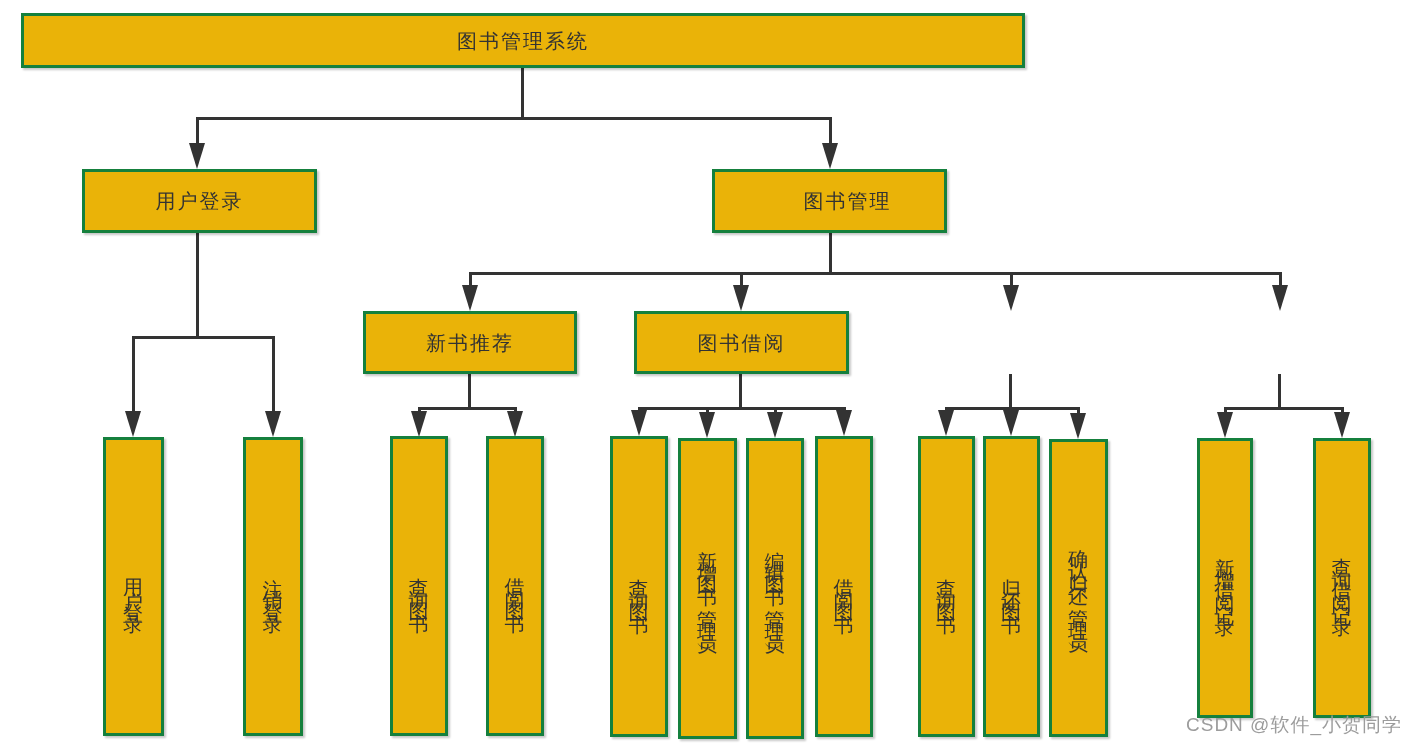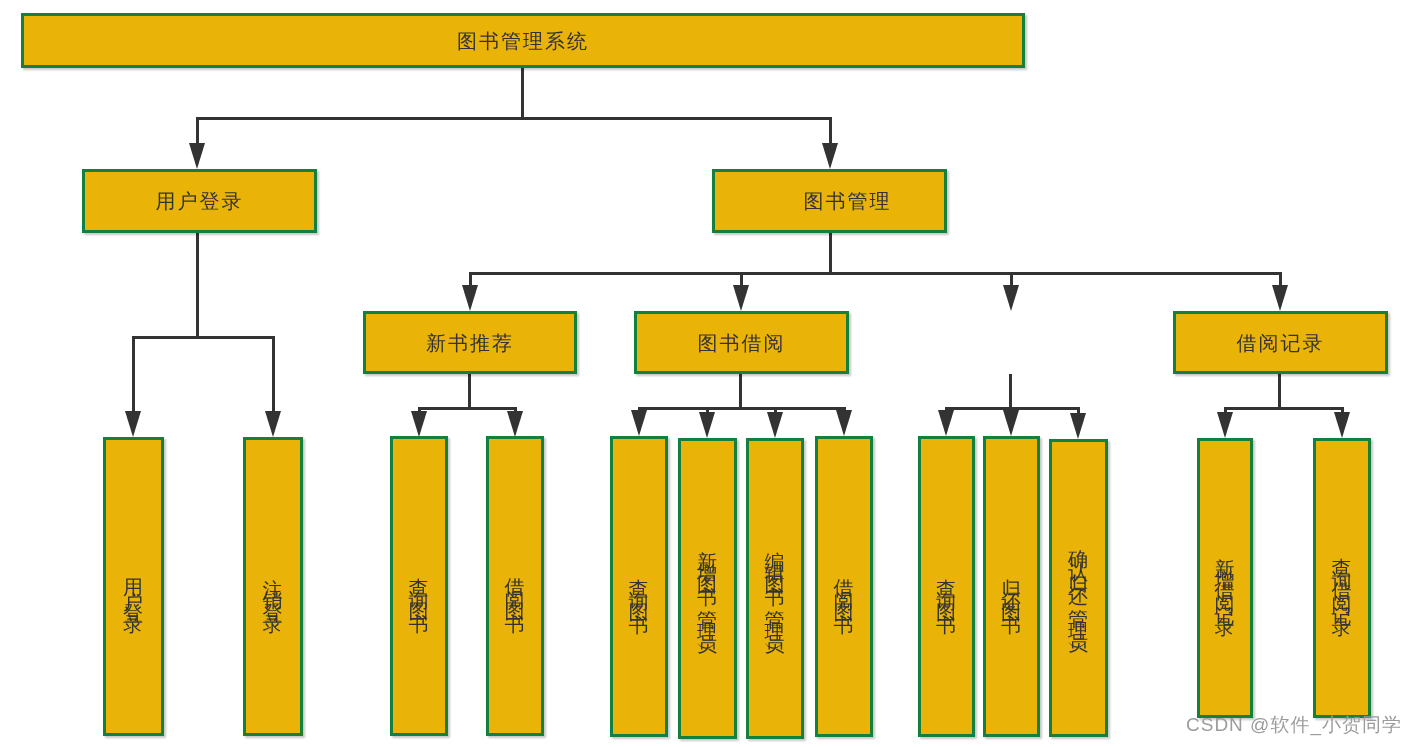--- a/index.html
+++ b/index.html
@@ -129,23 +129,20 @@
     </div>
     <div class="node" style="left: 712px; top: 169px; width: 235px; height: 64px; padding-left: 36px;">
       <span class="label-h">图书管理</span>
     </div>
     <div class="node" style="left: 363px; top: 311px; width: 214px; height: 63px;">
       <span class="label-h">新书推荐</span>
     </div>
     <div class="node" style="left: 634px; top: 311px; width: 215px; height: 63px;">
       <span class="label-h">图书借阅</span>
     </div>
-    <div class="node" style="left: 1173px; top: 311px; width: 215px; height: 63px;">
-      <span class="label-h">借阅记录</span>
-    </div>
     <div class="node" style="left: 103px; top: 437px; width: 61px; height: 299px;">
       <span class="label-v">用户登录</span>
     </div>
     <div class="node" style="left: 243px; top: 437px; width: 60px; height: 299px;">
       <span class="label-v">注销登录</span>
     </div>
     <div class="node" style="left: 390px; top: 436px; width: 58px; height: 300px;">
       <span class="label-v">查询图书</span>
     </div>
     <div class="node" style="left: 486px; top: 436px; width: 58px; height: 300px;">

